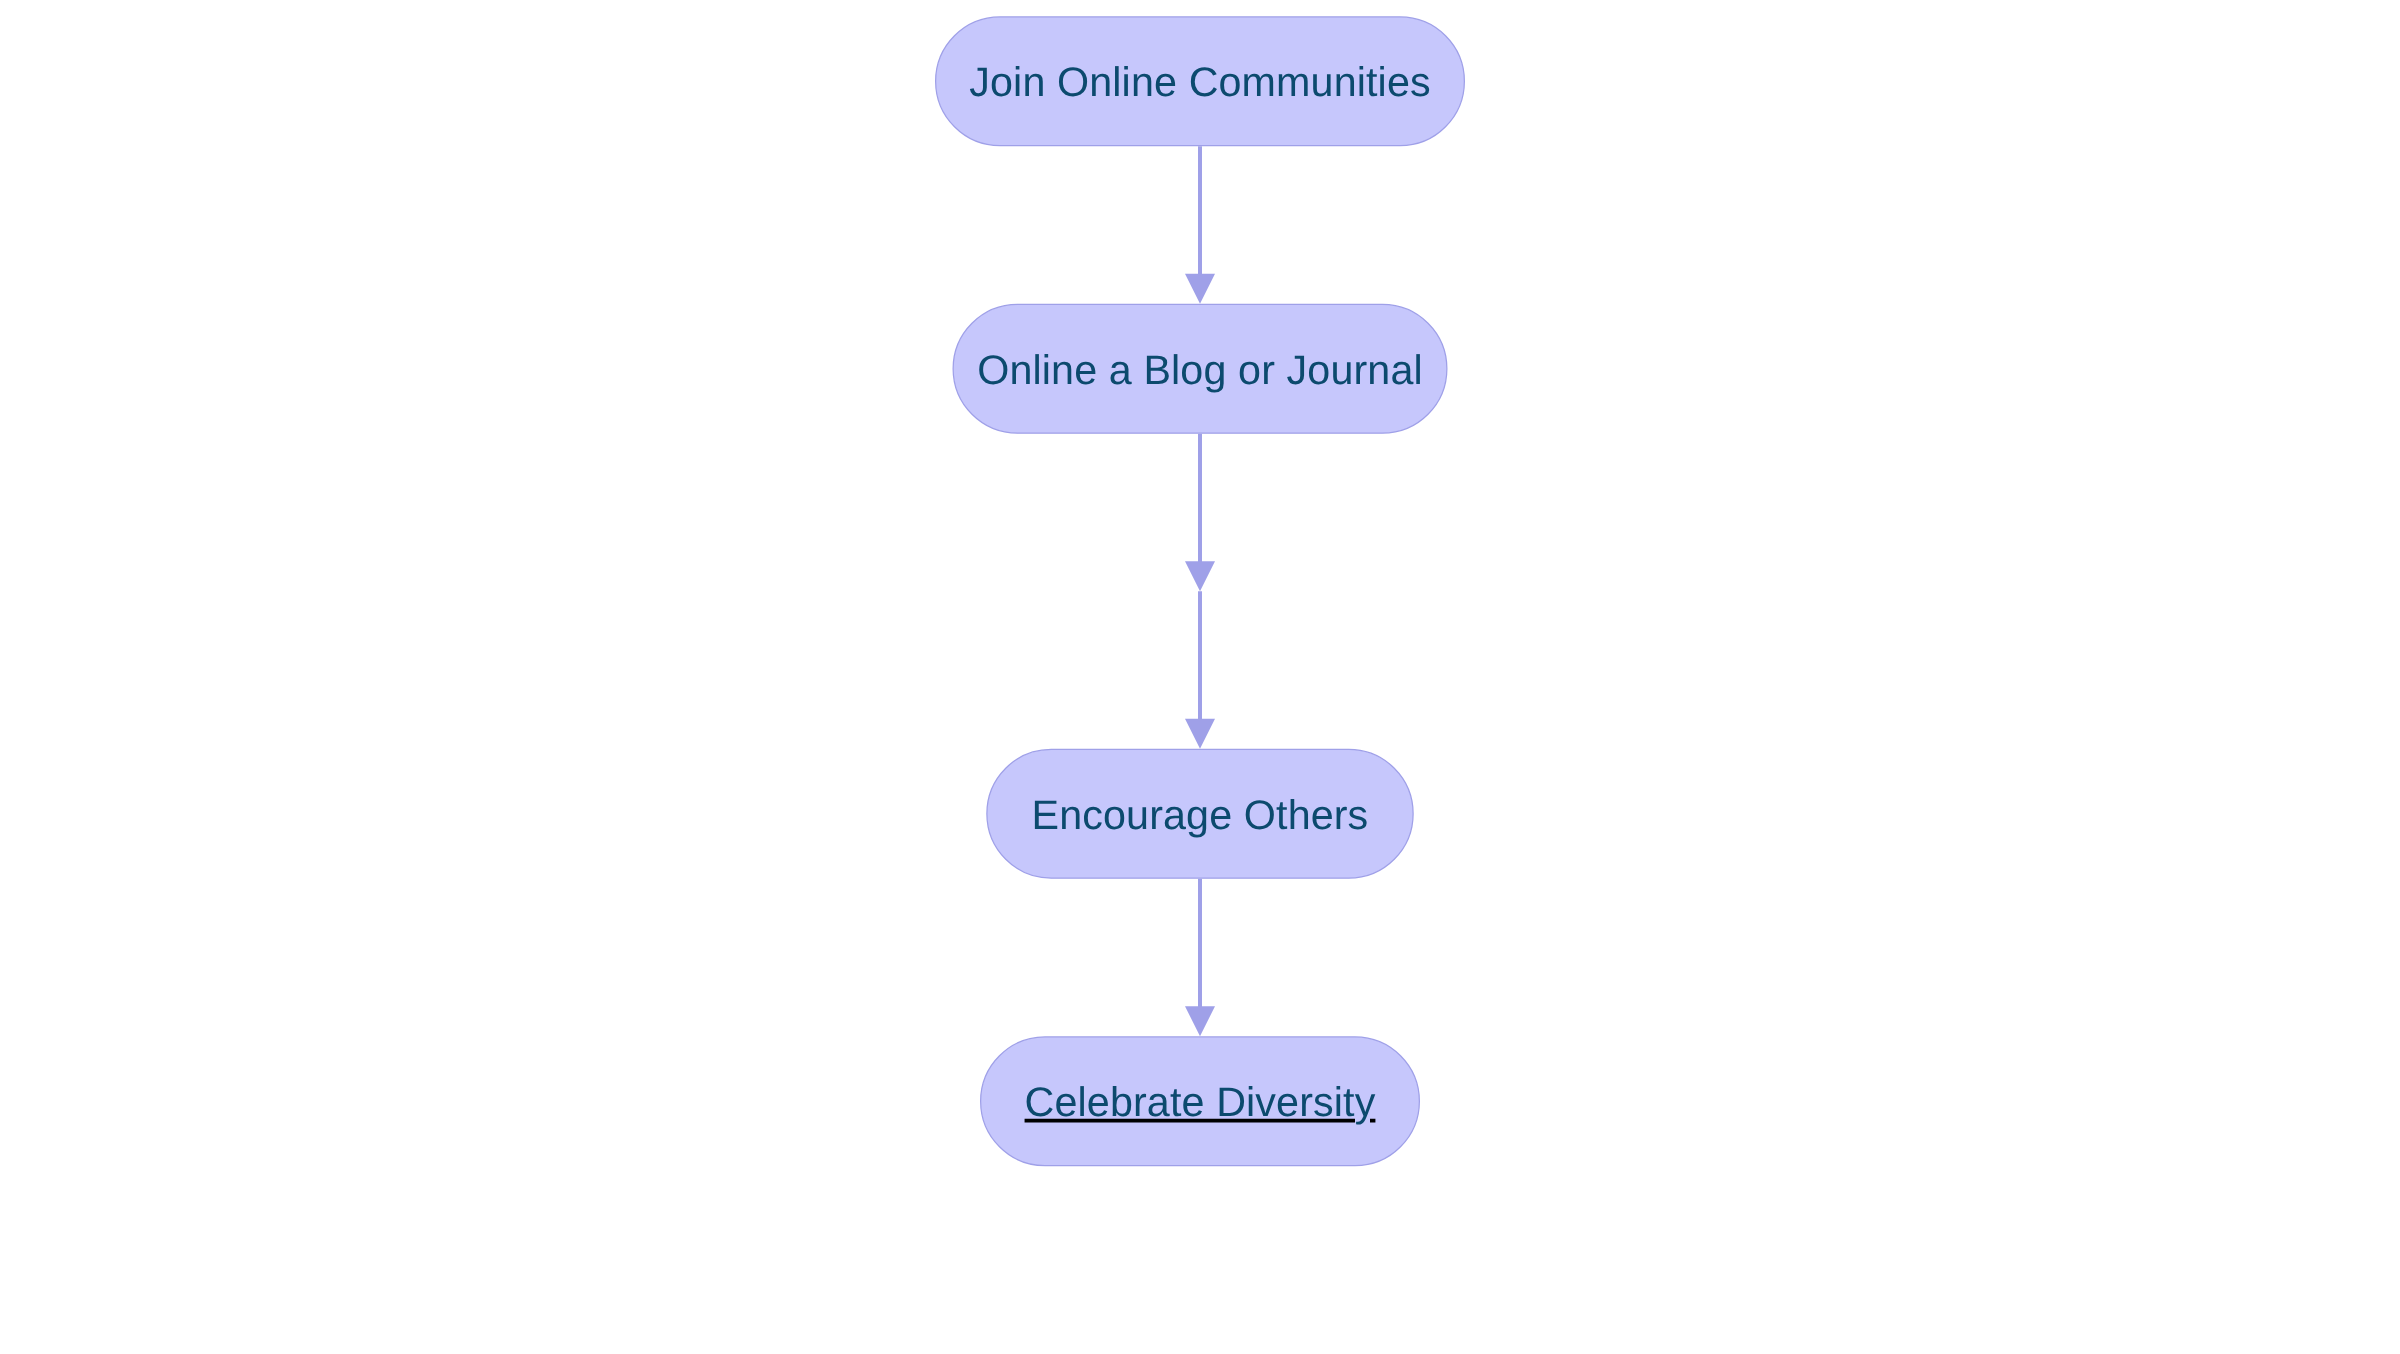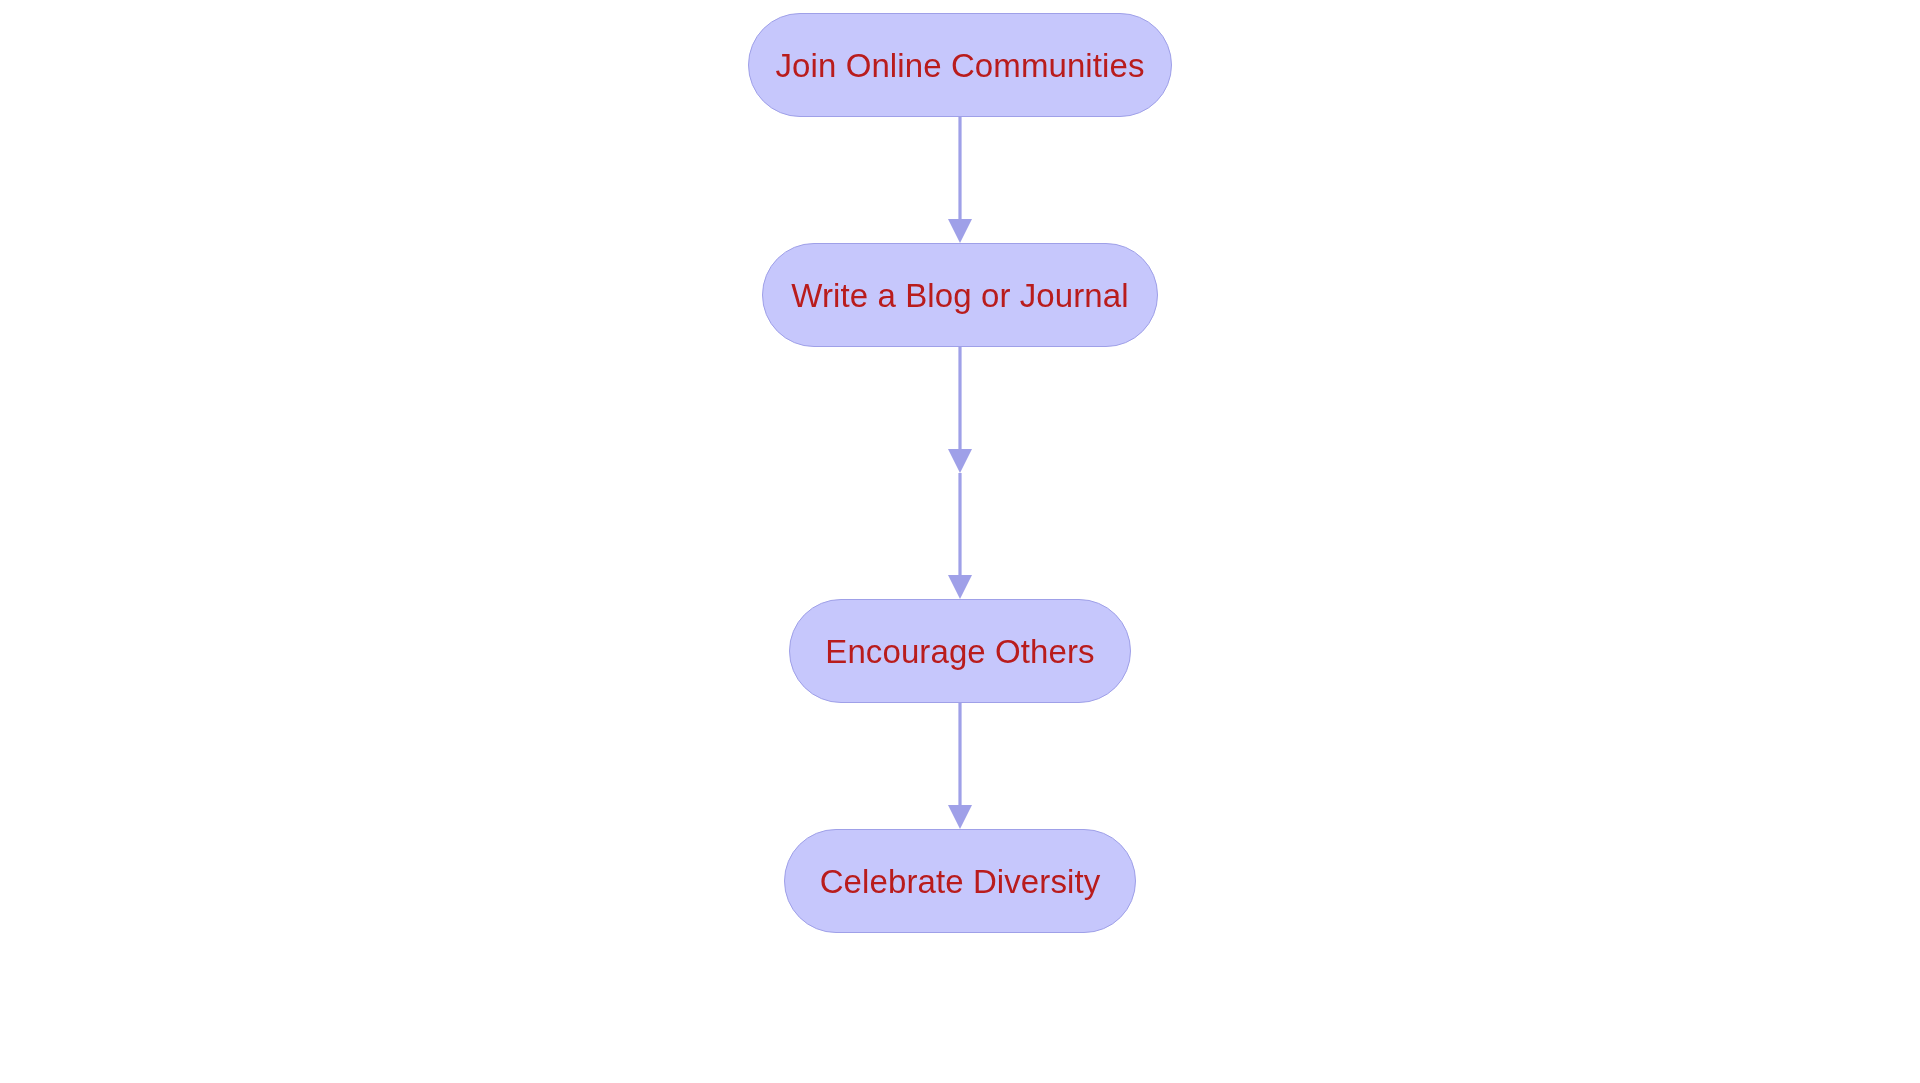--- a/index.html
+++ b/index.html
@@ -46,36 +46,36 @@
     border-radius: 52px;
     background: #c6c7fc;
     border: 1.6px solid #9fa0e8;
     display: flex;
     align-items: center;
     justify-content: center;
     flex: 0 0 auto;
   }
 
   .flow-node .node-label {
-    color: #b91c1c;
+    color: #0c4a6e;
     font-size: 33px;
     font-weight: 400;
     line-height: 1;
     letter-spacing: 0.1px;
     white-space: nowrap;
     text-align: center;
     user-select: none;
   }
 
   
   .flow-node.n0 { width: 424px; }
   .flow-node.n1 { width: 396px; }
   .flow-node.n2 { width: 312px; }
   .flow-node.n3 { width: 342px; justify-content: center; }
-  .flow-node.n4 { width: 352px; }
+  .flow-node.n4 { width: 352px; text-decoration: underline; }
 
   
   .flow-edge {
     position: relative;
     width: 26px;
     height: 126px;
     flex: 0 0 auto;
     display: block;
   }
 
@@ -109,21 +109,21 @@
     </div>
 
     <div class="flow-edge">
       <svg viewBox="0 0 26 126" xmlns="http://www.w3.org/2000/svg" aria-hidden="true">
         <line class="edge-shaft" x1="13" y1="0" x2="13" y2="104"></line>
         <polygon class="edge-head" points="1,102 25,102 13,126"></polygon>
       </svg>
     </div>
 
     <div class="flow-node n1">
-      <span class="node-label">Write a Blog or Journal</span>
+      <span class="node-label">Online a Blog or Journal</span>
     </div>
 
     <div class="flow-edge">
       <svg viewBox="0 0 26 126" xmlns="http://www.w3.org/2000/svg" aria-hidden="true">
         <line class="edge-shaft" x1="13" y1="0" x2="13" y2="104"></line>
         <polygon class="edge-head" points="1,102 25,102 13,126"></polygon>
       </svg>
     </div>
 
 

